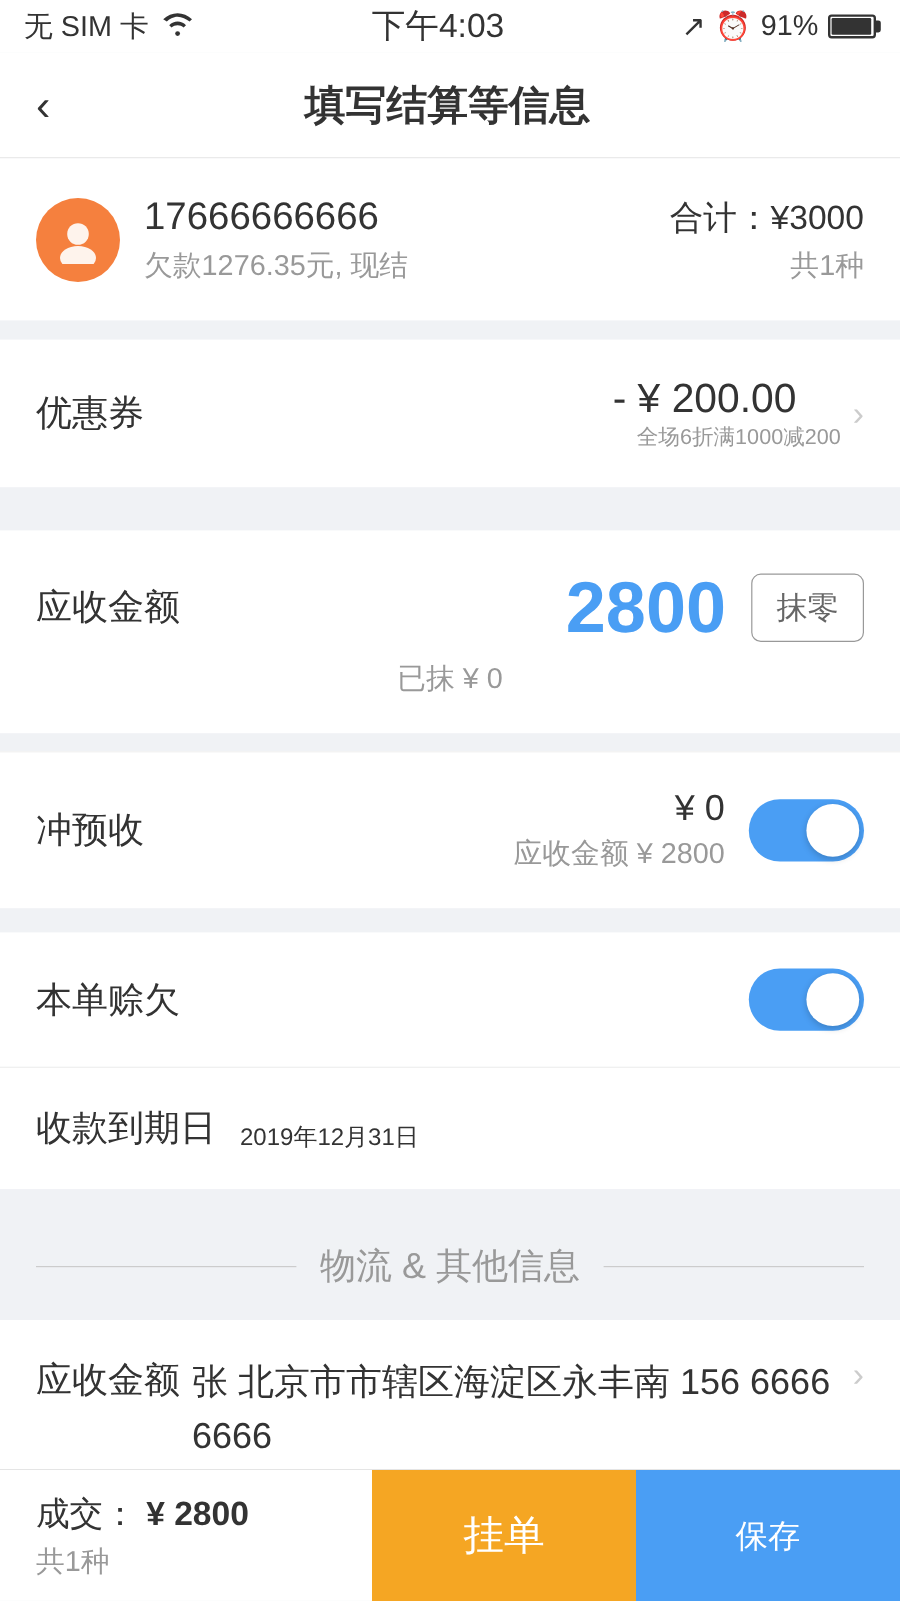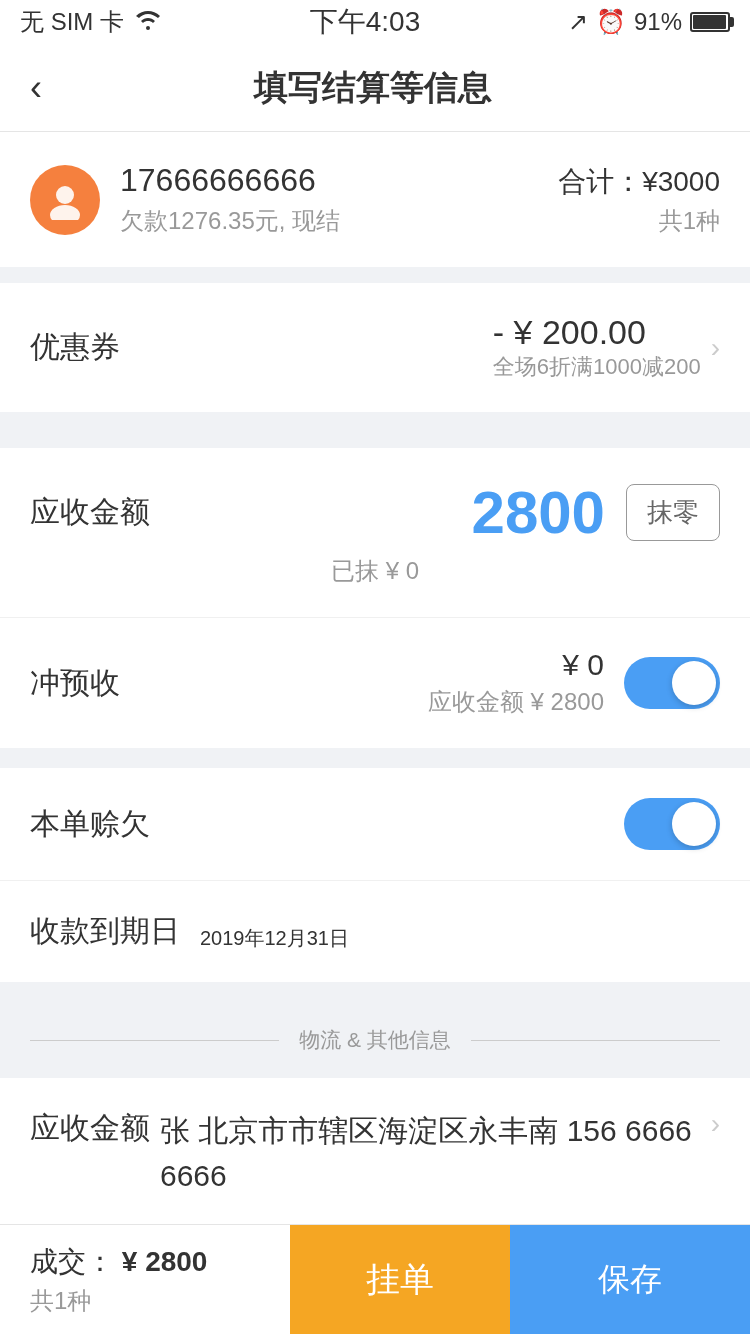--- a/index.html
+++ b/index.html
@@ -103,21 +103,21 @@
       background: #fff;
       padding: 30px;
       display: flex;
       align-items: center;
       justify-content: space-between;
       margin-bottom: 16px;
     }
     .coupon-label { font-size: 30px; color: #333; }
     .coupon-right { display: flex; align-items: center; gap: 10px; }
     .coupon-discount { font-size: 34px; color: #333; font-weight: 500; }
-    .coupon-sub { font-size: 22px; color: #999; }
+    .coupon-sub { font-size: 18px; color: #999; margin-left: 20px; }
     .chevron-icon { font-size: 28px; color: #ccc; }
 
     
     .divider { height: 20px; background: #f0f2f5; }
 
     
     .amount-section {
       background: #fff;
       padding: 30px;
       margin-bottom: 0;
@@ -142,20 +142,21 @@
     .amount-sub { font-size: 24px; color: #999; margin-top: 8px; text-align: center; }
 
     
     .prepay-row {
       background: #fff;
       padding: 30px;
       display: flex;
       align-items: center;
       justify-content: space-between;
       border-top: 1px solid #f0f0f0;
+      margin-top: 15px;
     }
     .prepay-label { font-size: 30px; color: #333; }
     .prepay-right { display: flex; align-items: center; gap: 20px; }
     .prepay-info { text-align: right; }
     .prepay-amount { font-size: 30px; color: #333; }
     .prepay-sub { font-size: 24px; color: #999; margin-top: 4px; }
 
     
     .toggle {
       width: 96px; height: 52px;
@@ -203,21 +204,21 @@
       display: flex;
       align-items: center;
       justify-content: center;
       gap: 20px;
     }
     .section-header-line {
       flex: 1;
       height: 1px;
       background: #ccc;
     }
-    .section-header-text { font-size: 21px; color: #999; }
+    .section-header-text { font-size: 30px; color: #999; }
 
     
     .address-row {
       background: #fff;
       padding: 30px;
       display: flex;
       align-items: flex-start;
       justify-content: space-between;
     }
     .address-label { font-size: 30px; color: #333; min-width: 130px; }
@@ -244,25 +245,25 @@
     .bottom-count { font-size: 24px; color: #999; margin-top: 4px; }
     .btn-hang {
       width: 220px;
       height: 110px;
       background: #f5a623;
       display: flex; align-items: center; justify-content: center;
       font-size: 34px; font-weight: 500; color: #fff;
       cursor: pointer;
     }
     .btn-save {
-      width: 240px;
+      width: 220px;
       height: 110px;
       background: #4a9ef4;
       display: flex; align-items: center; justify-content: center;
-      font-size: 32px; font-weight: 500; color: #fff;
+      font-size: 27px; font-weight: 500; color: #fff;
       cursor: pointer;
     }
   </style>
 </head>
 <body>
 
 <div class="status-bar">
   <div class="status-left">
     <span>无 SIM 卡</span>
     <span>

